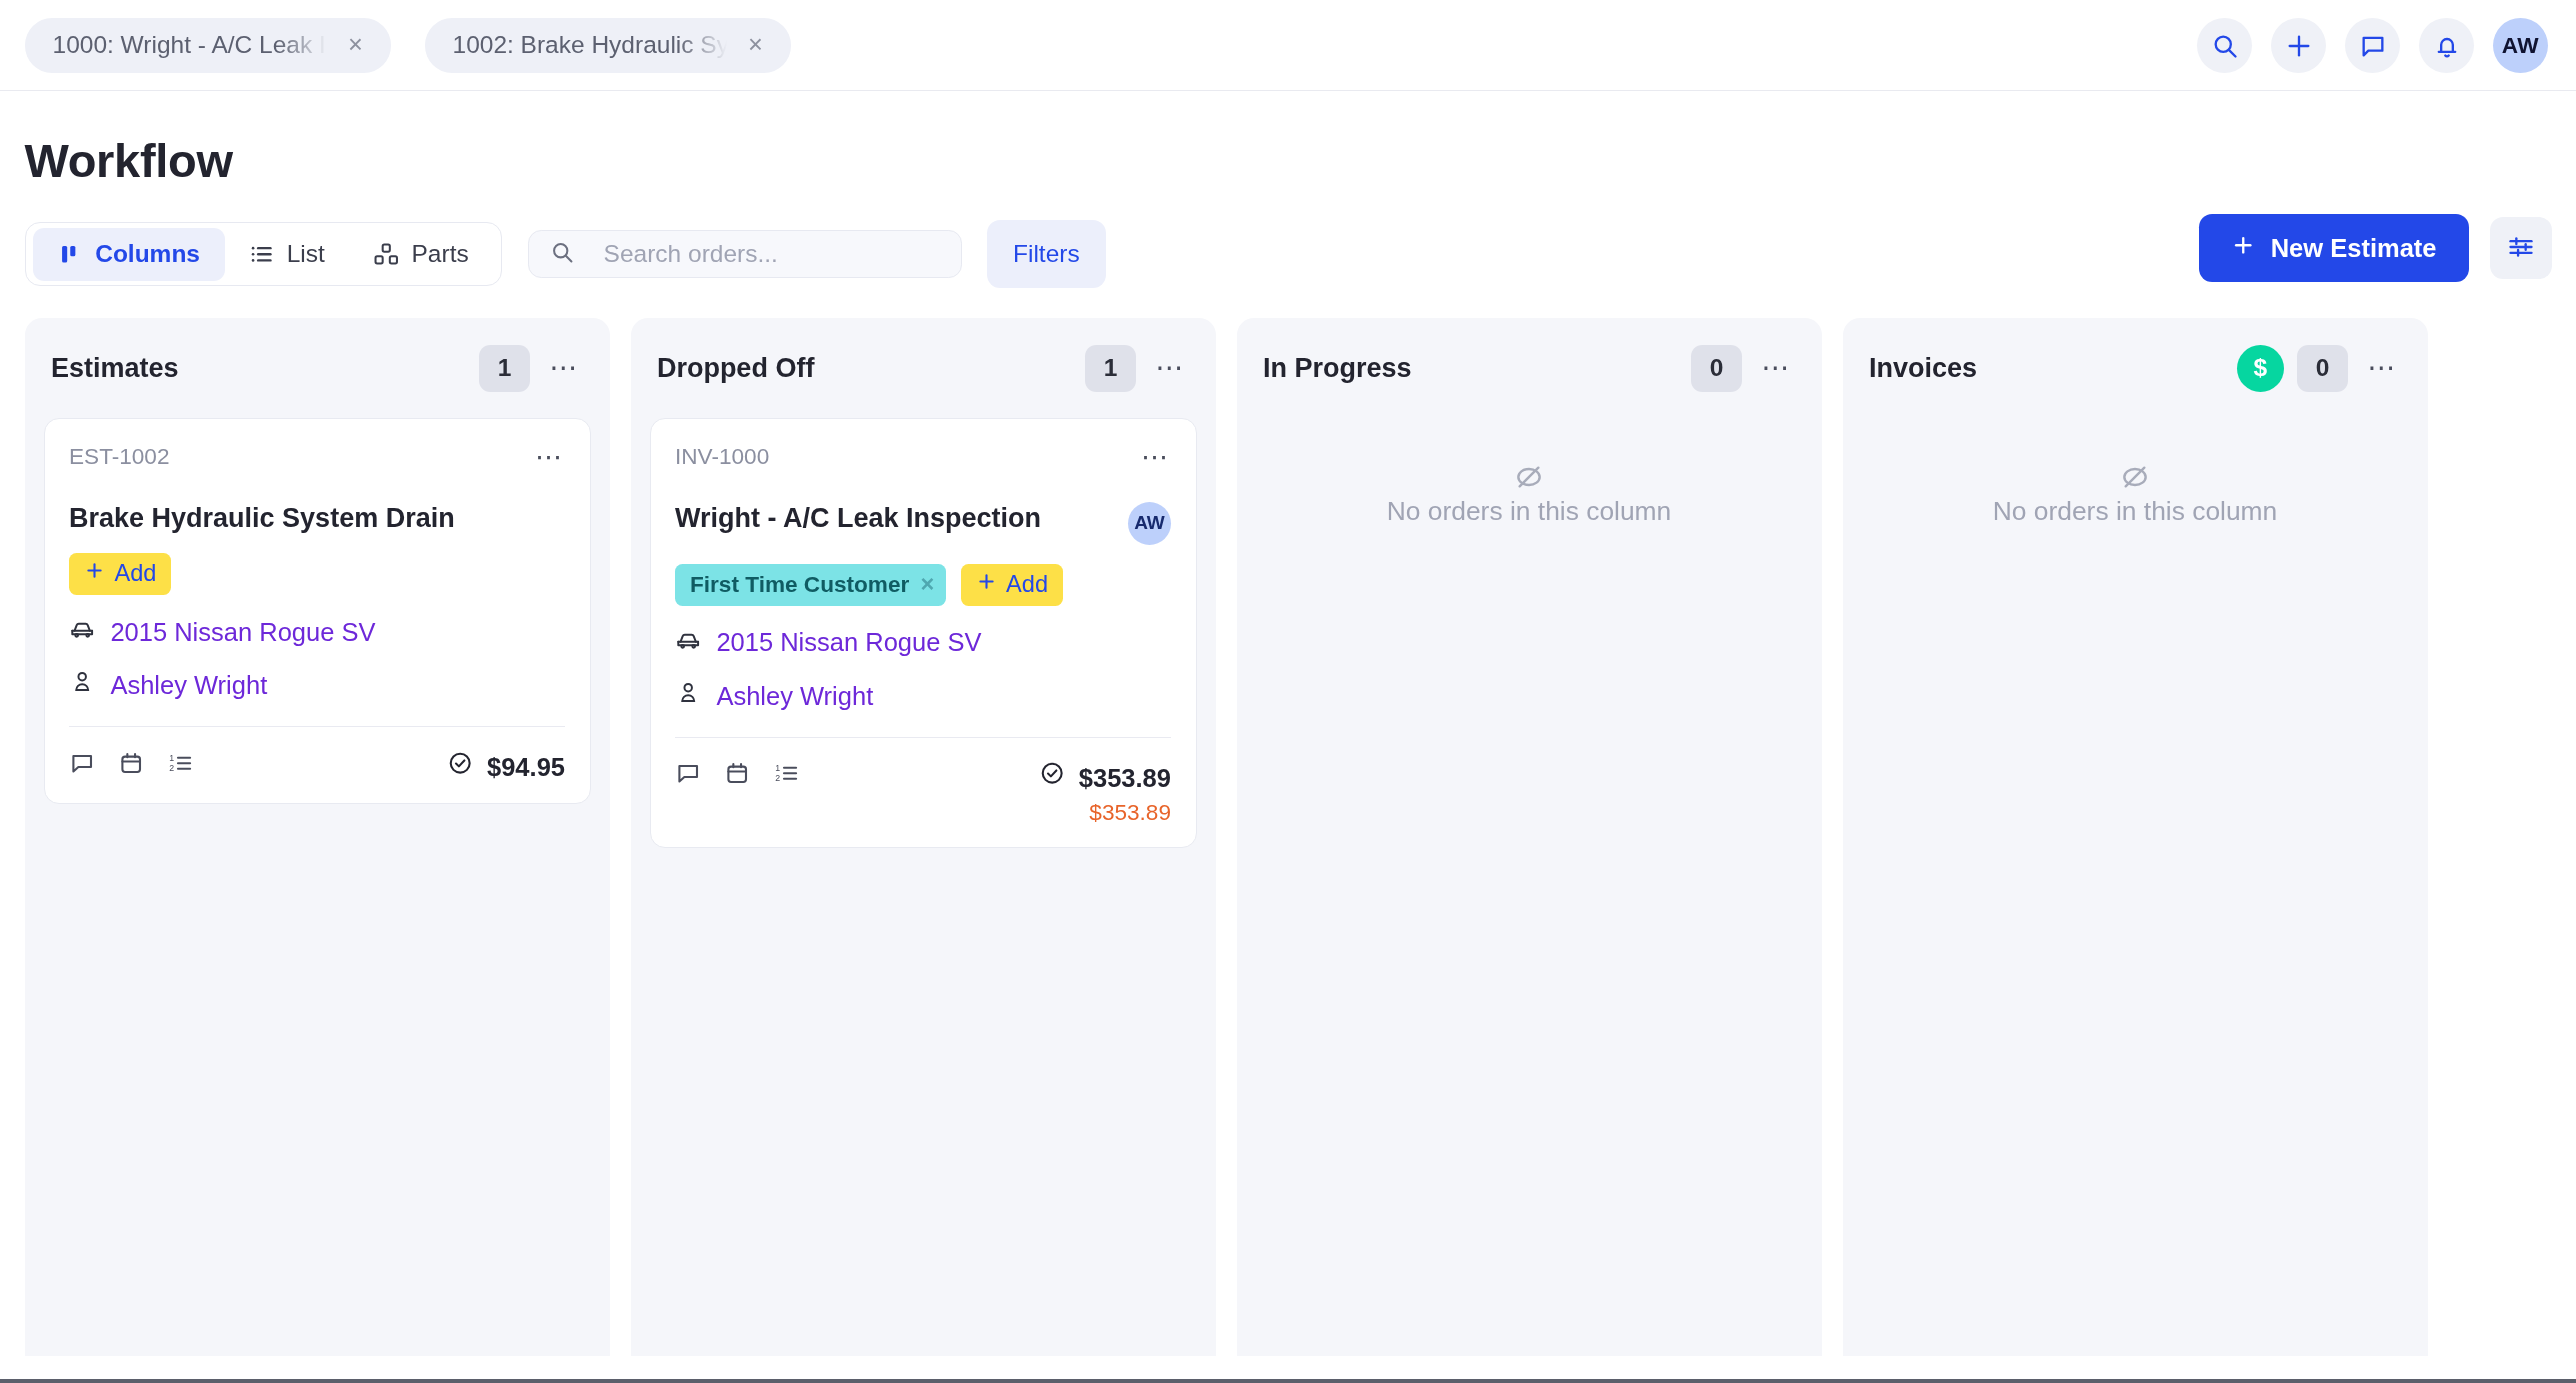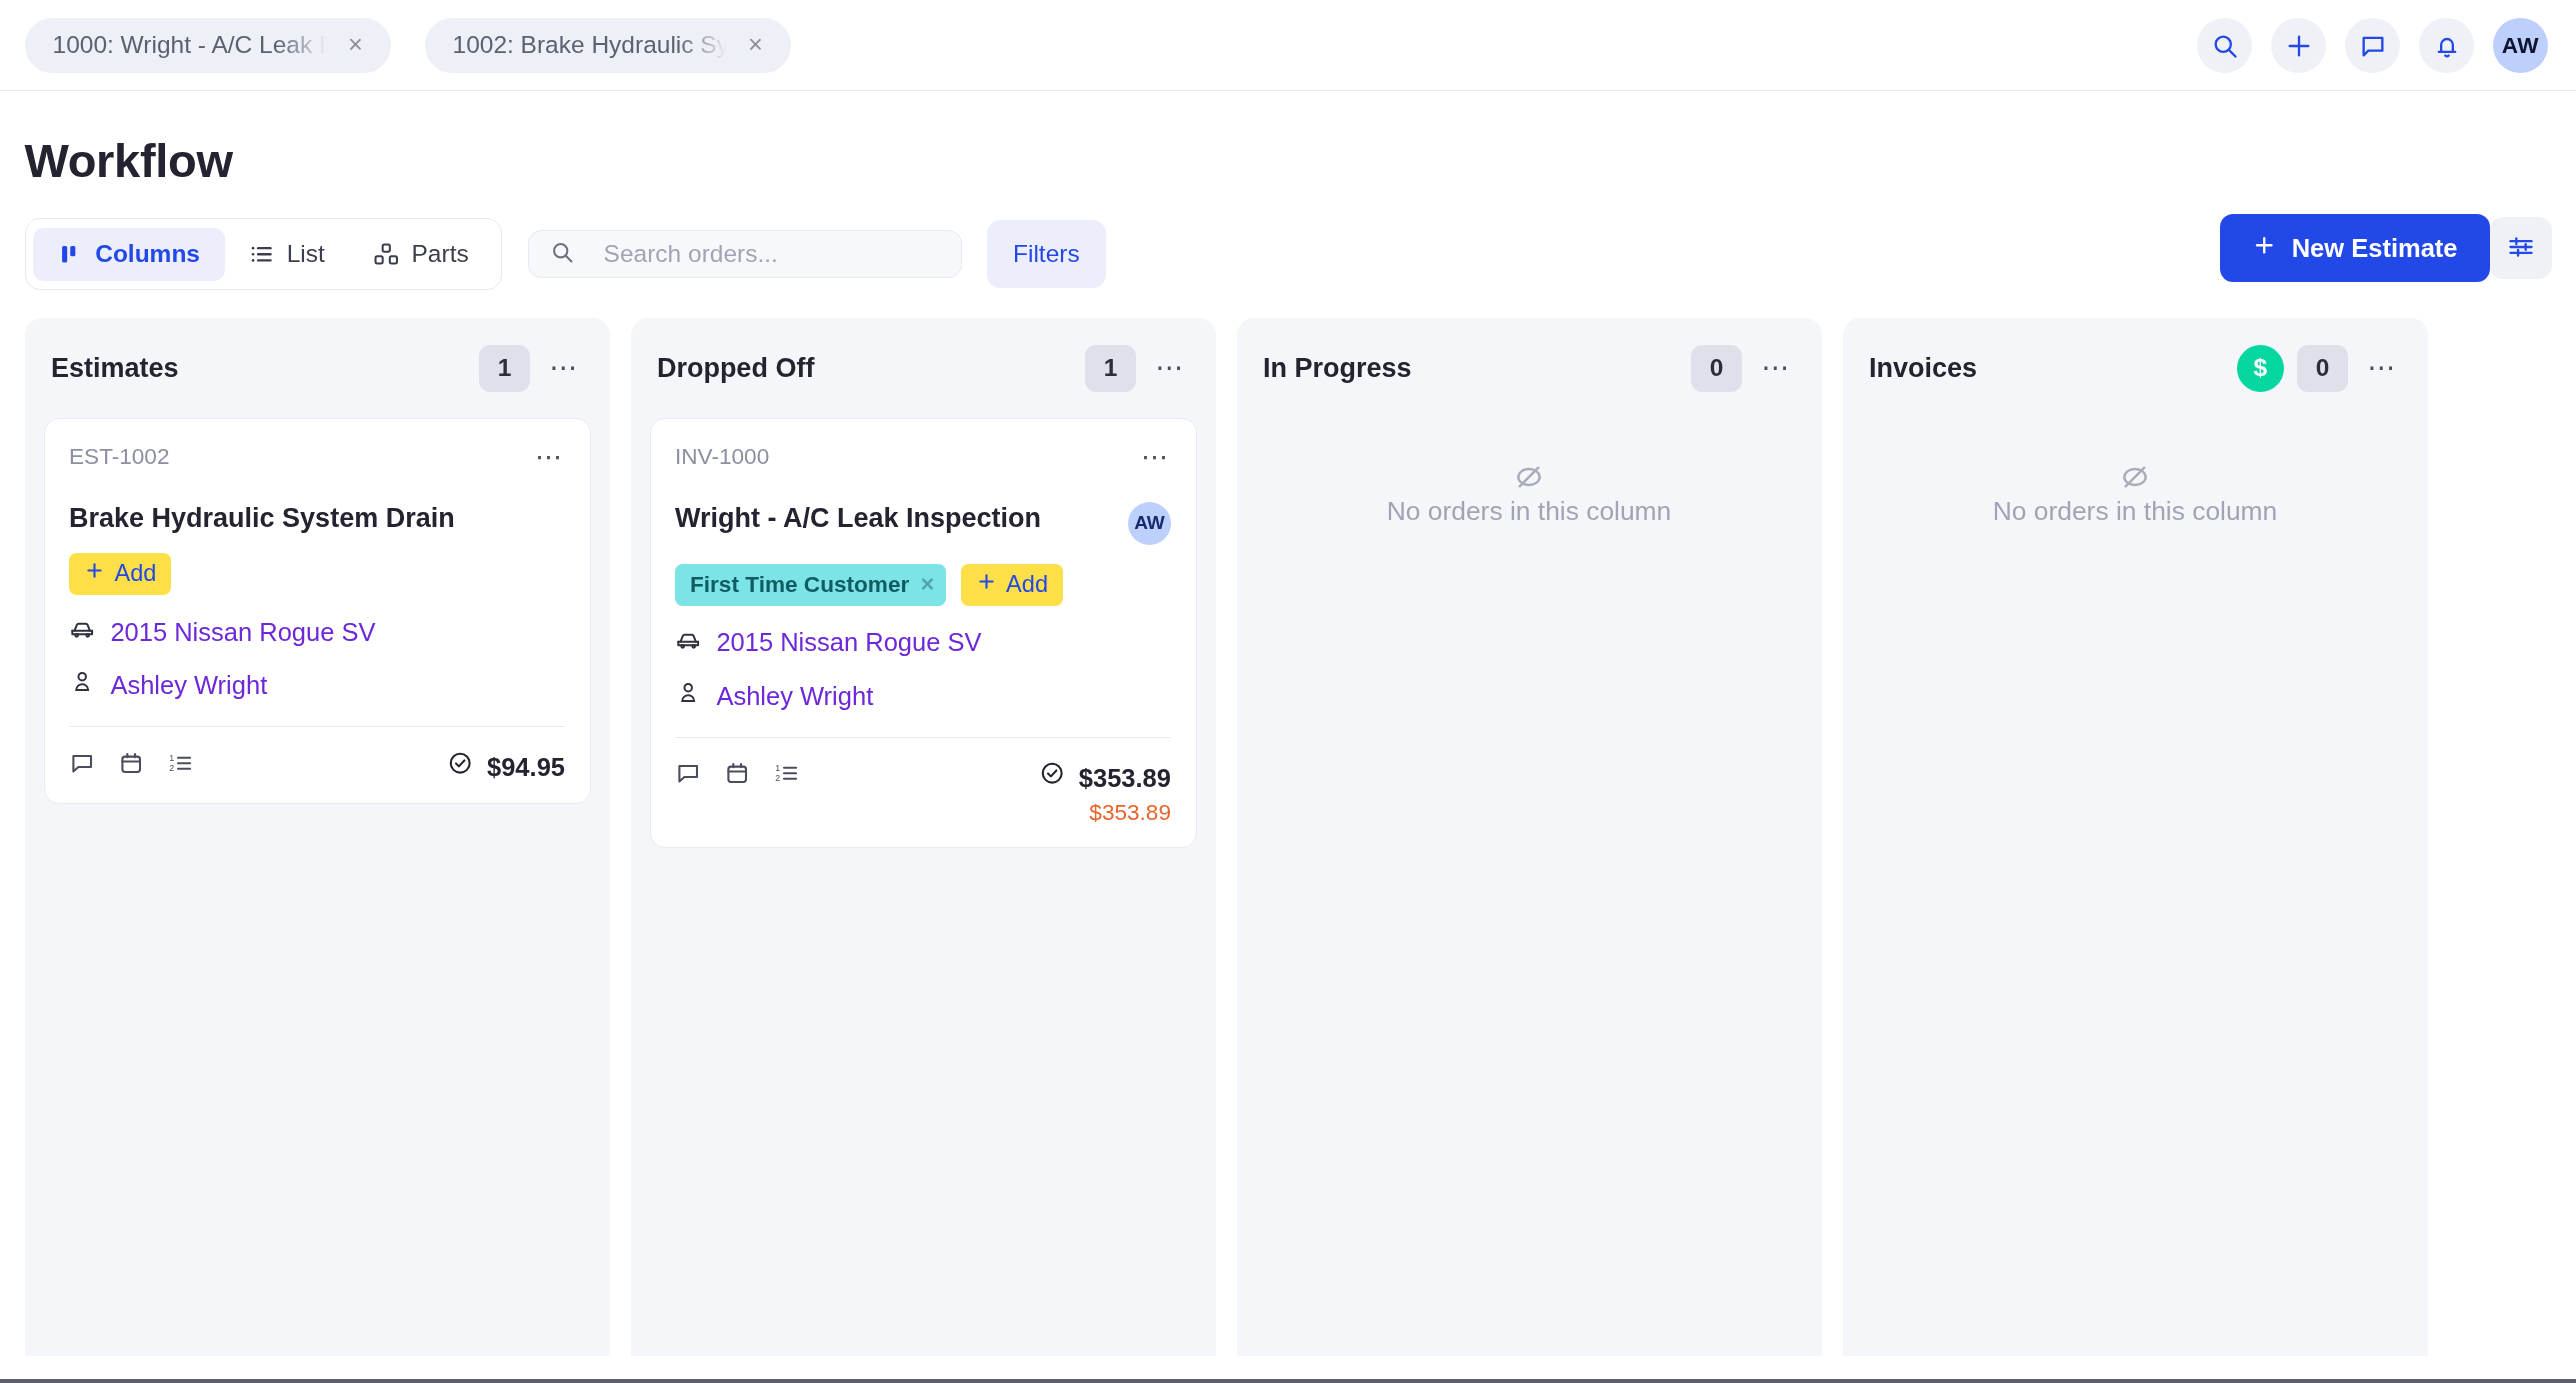--- a/index.html
+++ b/index.html
@@ -85,21 +85,21 @@
     padding: 0 24.5px;
     display: flex;
     align-items: center;
     position: relative;
     height: 68px;
   }
   .seg {
     display: flex; align-items: center;
     border: 0.9px solid #e7e9f1;
     border-radius: 15px;
-    height: 72px;
+    height: 64px;
     padding: 0 7.5px;
     background: #fff;
   }
   .seg-item {
     display: flex; align-items: center; gap: 13.2px;
     height: 53px;
     padding: 0 24.5px;
     border-radius: 11.3px;
     font-size: 24.5px;
     color: #3b3e4c;
@@ -134,21 +134,21 @@
     border: none; border-radius: 13.2px;
     color: #2348e8;
     font-size: 24.5px;
     font-family: "Liberation Sans", sans-serif;
     cursor: pointer;
   }
 
   .toolbar-right {
     position: absolute; right: 24.5px; top: 0;
     height: 56px;
-    display: flex; align-items: center; 
+    display: flex; align-items: center; gap: 21px;
   }
   .primary-btn {
     height: 68px;
     padding: 0 32px;
     background: #2348e8;
     color: #fff;
     border: none; border-radius: 13.2px;
     font-size: 25.5px; font-weight: 600;
     display: flex; align-items: center; gap: 15px;
     cursor: pointer;

